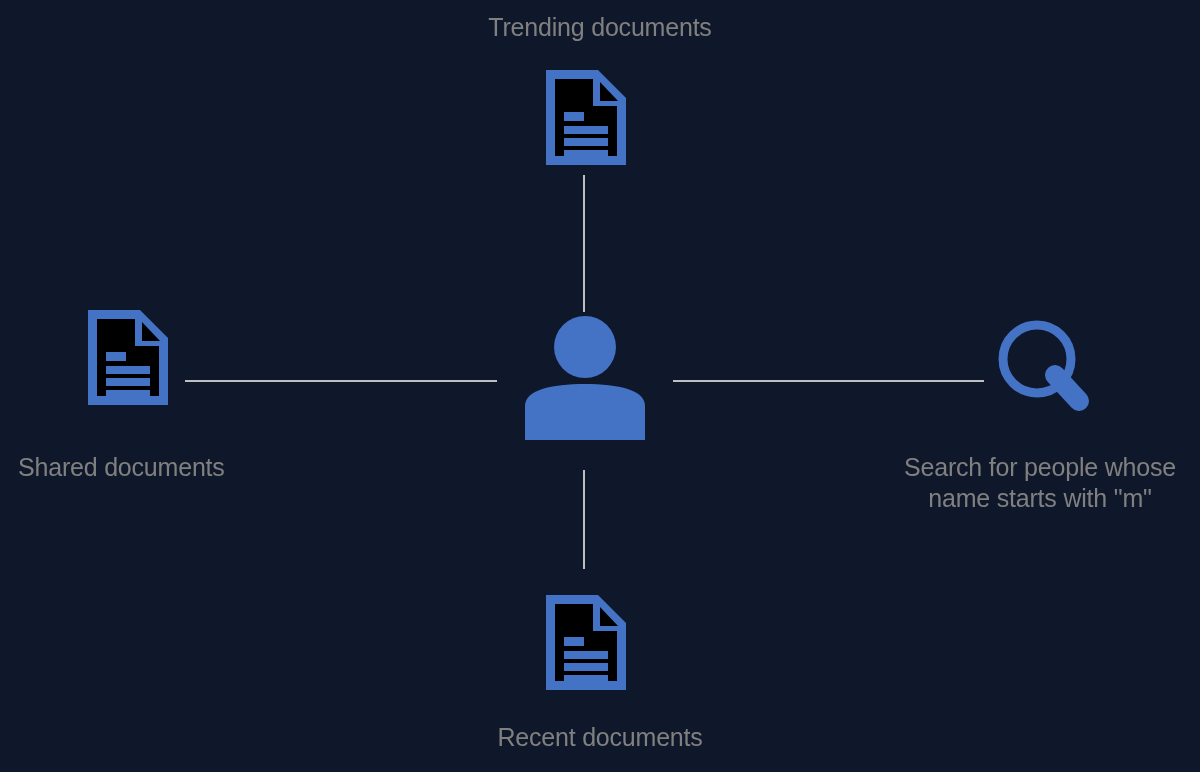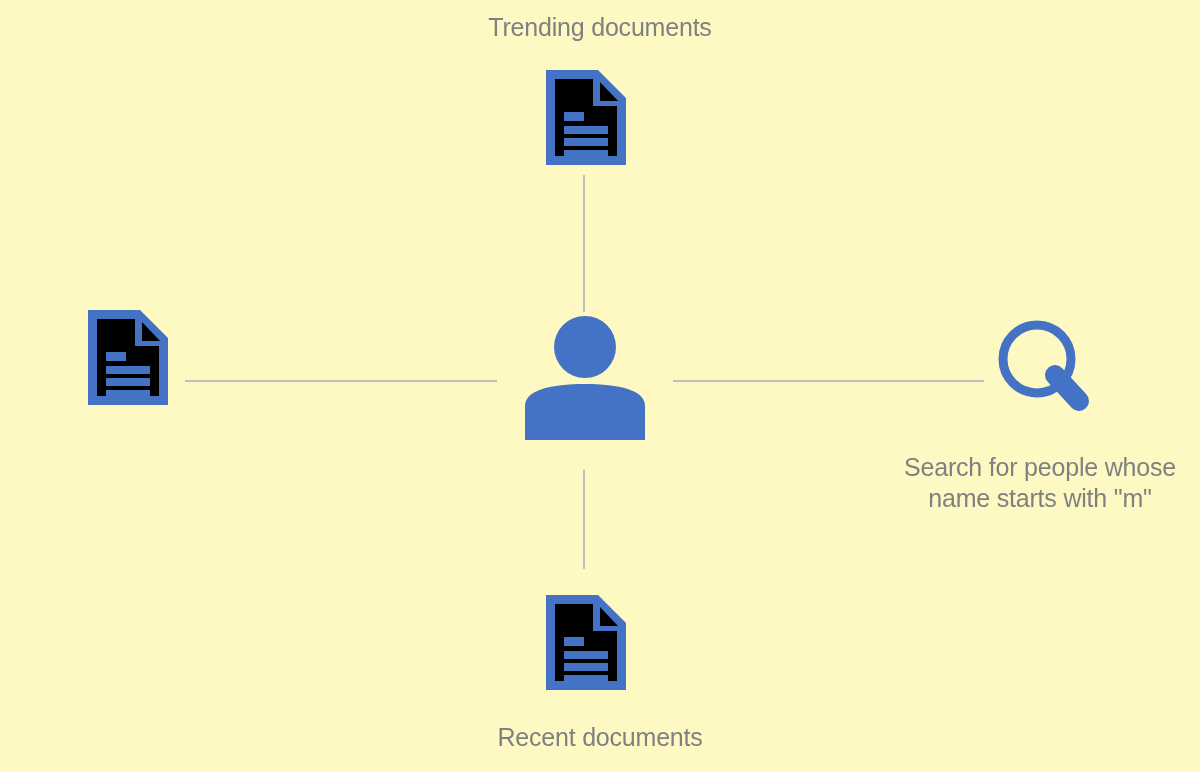--- a/index.html
+++ b/index.html
@@ -8,21 +8,21 @@
     padding: 0;
     background: #000000;
   }
   body {
     font-family: "Liberation Sans", sans-serif;
   }
   #canvas {
     position: relative;
     width: 1200px;
     height: 772px;
-    background: #fef9c3;
+    background: #0f172a;
     overflow: hidden;
   }
 
   
   .connector {
     position: absolute;
     background: #bfbfbf;
   }
   .connector.horizontal { height: 2px; }
   .connector.vertical   { width: 2px; }
@@ -105,20 +105,21 @@
       <path d="M0 0 H52 L80 28 V95 H0 Z" fill="#4472C4"></path>
       <path d="M9 9 H47 V36 H71 V86 H9 Z" fill="#000000"></path>
       <path d="M54 12 V31 H72 Z" fill="#000000"></path>
       <rect x="18" y="42" width="20" height="9" fill="#4472C4"></rect>
       <rect x="18" y="56" width="44" height="8" fill="#4472C4"></rect>
       <rect x="18" y="68" width="44" height="8" fill="#4472C4"></rect>
       <rect x="18" y="80" width="44" height="8" fill="#4472C4"></rect>
       <rect x="18" y="92" width="44" height="8" fill="#4472C4"></rect>
     </svg>
   </div>
+  <div class="label" id="label-shared">Shared documents</div>
 
   <div class="node" id="node-recent">
     <svg class="node-icon" width="80" height="95" viewBox="0 0 80 95" xmlns="http://www.w3.org/2000/svg">
       <path d="M0 0 H52 L80 28 V95 H0 Z" fill="#4472C4"></path>
       <path d="M9 9 H47 V36 H71 V86 H9 Z" fill="#000000"></path>
       <path d="M54 12 V31 H72 Z" fill="#000000"></path>
       <rect x="18" y="42" width="20" height="9" fill="#4472C4"></rect>
       <rect x="18" y="56" width="44" height="8" fill="#4472C4"></rect>
       <rect x="18" y="68" width="44" height="8" fill="#4472C4"></rect>
       <rect x="18" y="80" width="44" height="8" fill="#4472C4"></rect>

